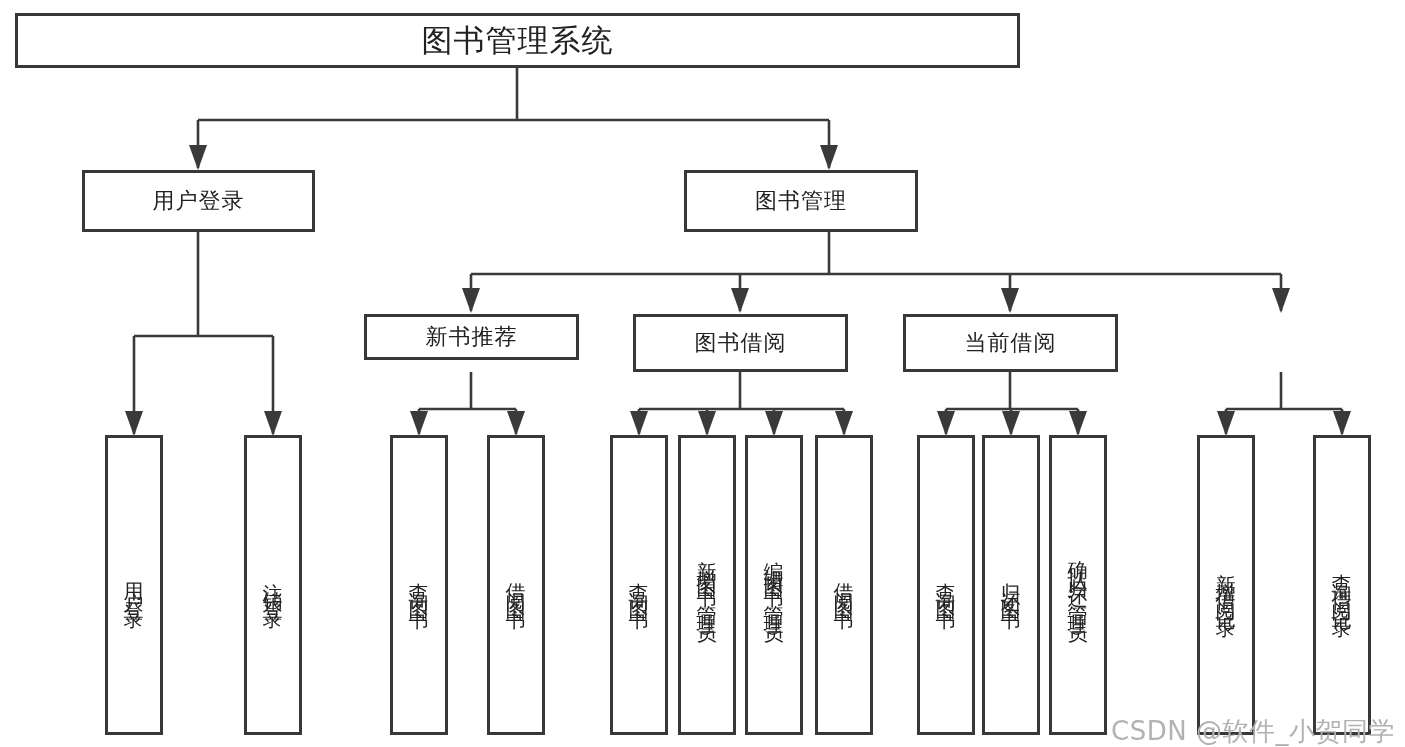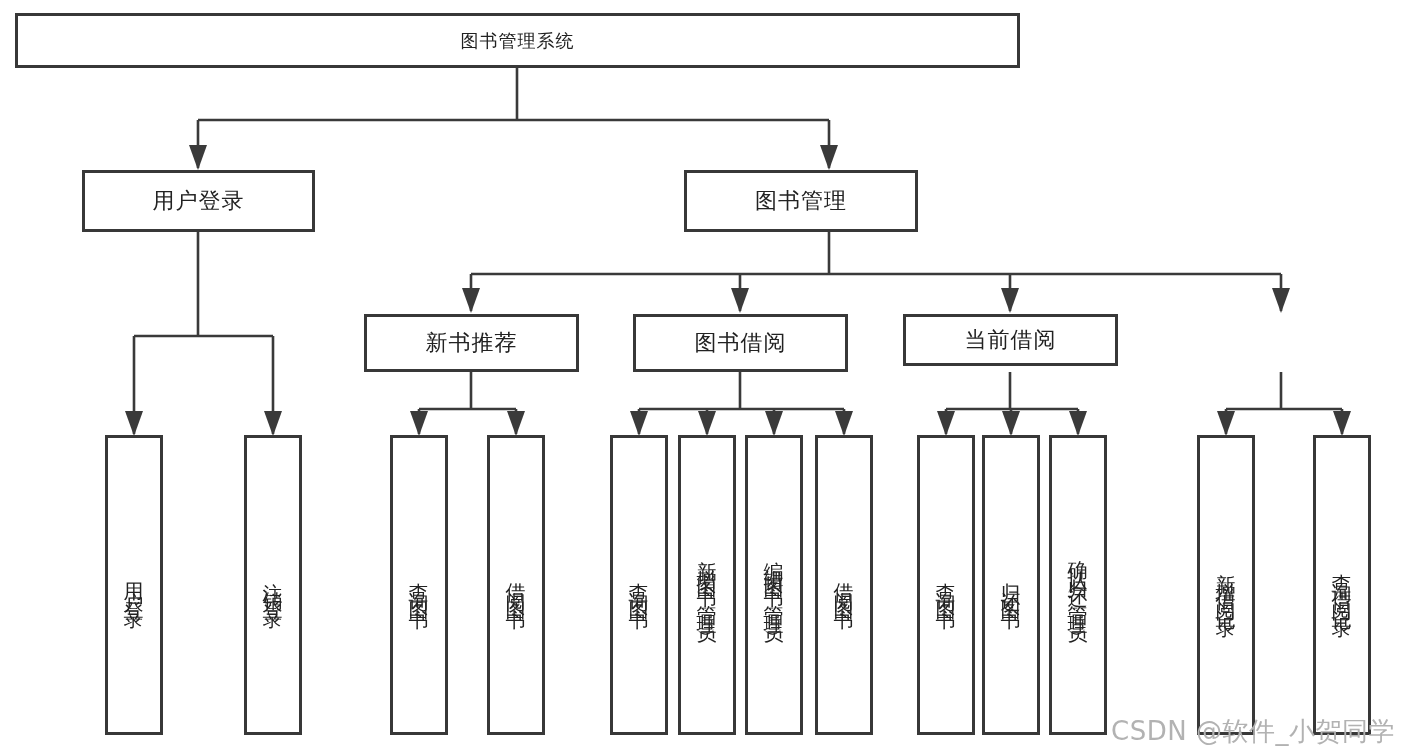--- a/index.html
+++ b/index.html
@@ -34,21 +34,21 @@
     position: absolute;
     box-sizing: border-box;
     background: #ffffff;
     border: 3px solid #383838;
     display: flex;
     align-items: center;
     justify-content: center;
     color: #222222;
   }
   .node.root {
-    font-size: 18px;
+    font-size: 31px;
     letter-spacing: 1px;
   }
   .node.branch {
     font-size: 22px;
     letter-spacing: 1px;
   }
   .node.leaf {
     top: 435px;
     width: 58px;
     height: 300px;
@@ -133,27 +133,27 @@
     <span>图书管理系统</span>
   </div>
 
   <div class="node branch" style="left:82px; top:170px; width:233px; height:62px;">
     <span>用户登录</span>
   </div>
   <div class="node branch" style="left:684px; top:170px; width:234px; height:62px;">
     <span>图书管理</span>
   </div>
 
-  <div class="node branch" style="left:364px; top:314px; width:215px; height:58px;">
+  <div class="node branch" style="left:364px; top:314px; width:215px; height:46px;">
     <span>新书推荐</span>
   </div>
   <div class="node branch" style="left:633px; top:314px; width:215px; height:58px;">
     <span>图书借阅</span>
   </div>
-  <div class="node branch" style="left:903px; top:314px; width:215px; height:52px;">
+  <div class="node branch" style="left:903px; top:314px; width:215px; height:58px;">
     <span>当前借阅</span>
   </div>
 
   <div class="node leaf" style="left:105px;">
     <span>用户登录</span>
   </div>
   <div class="node leaf" style="left:244px;">
     <span>注销登录</span>
   </div>
 

